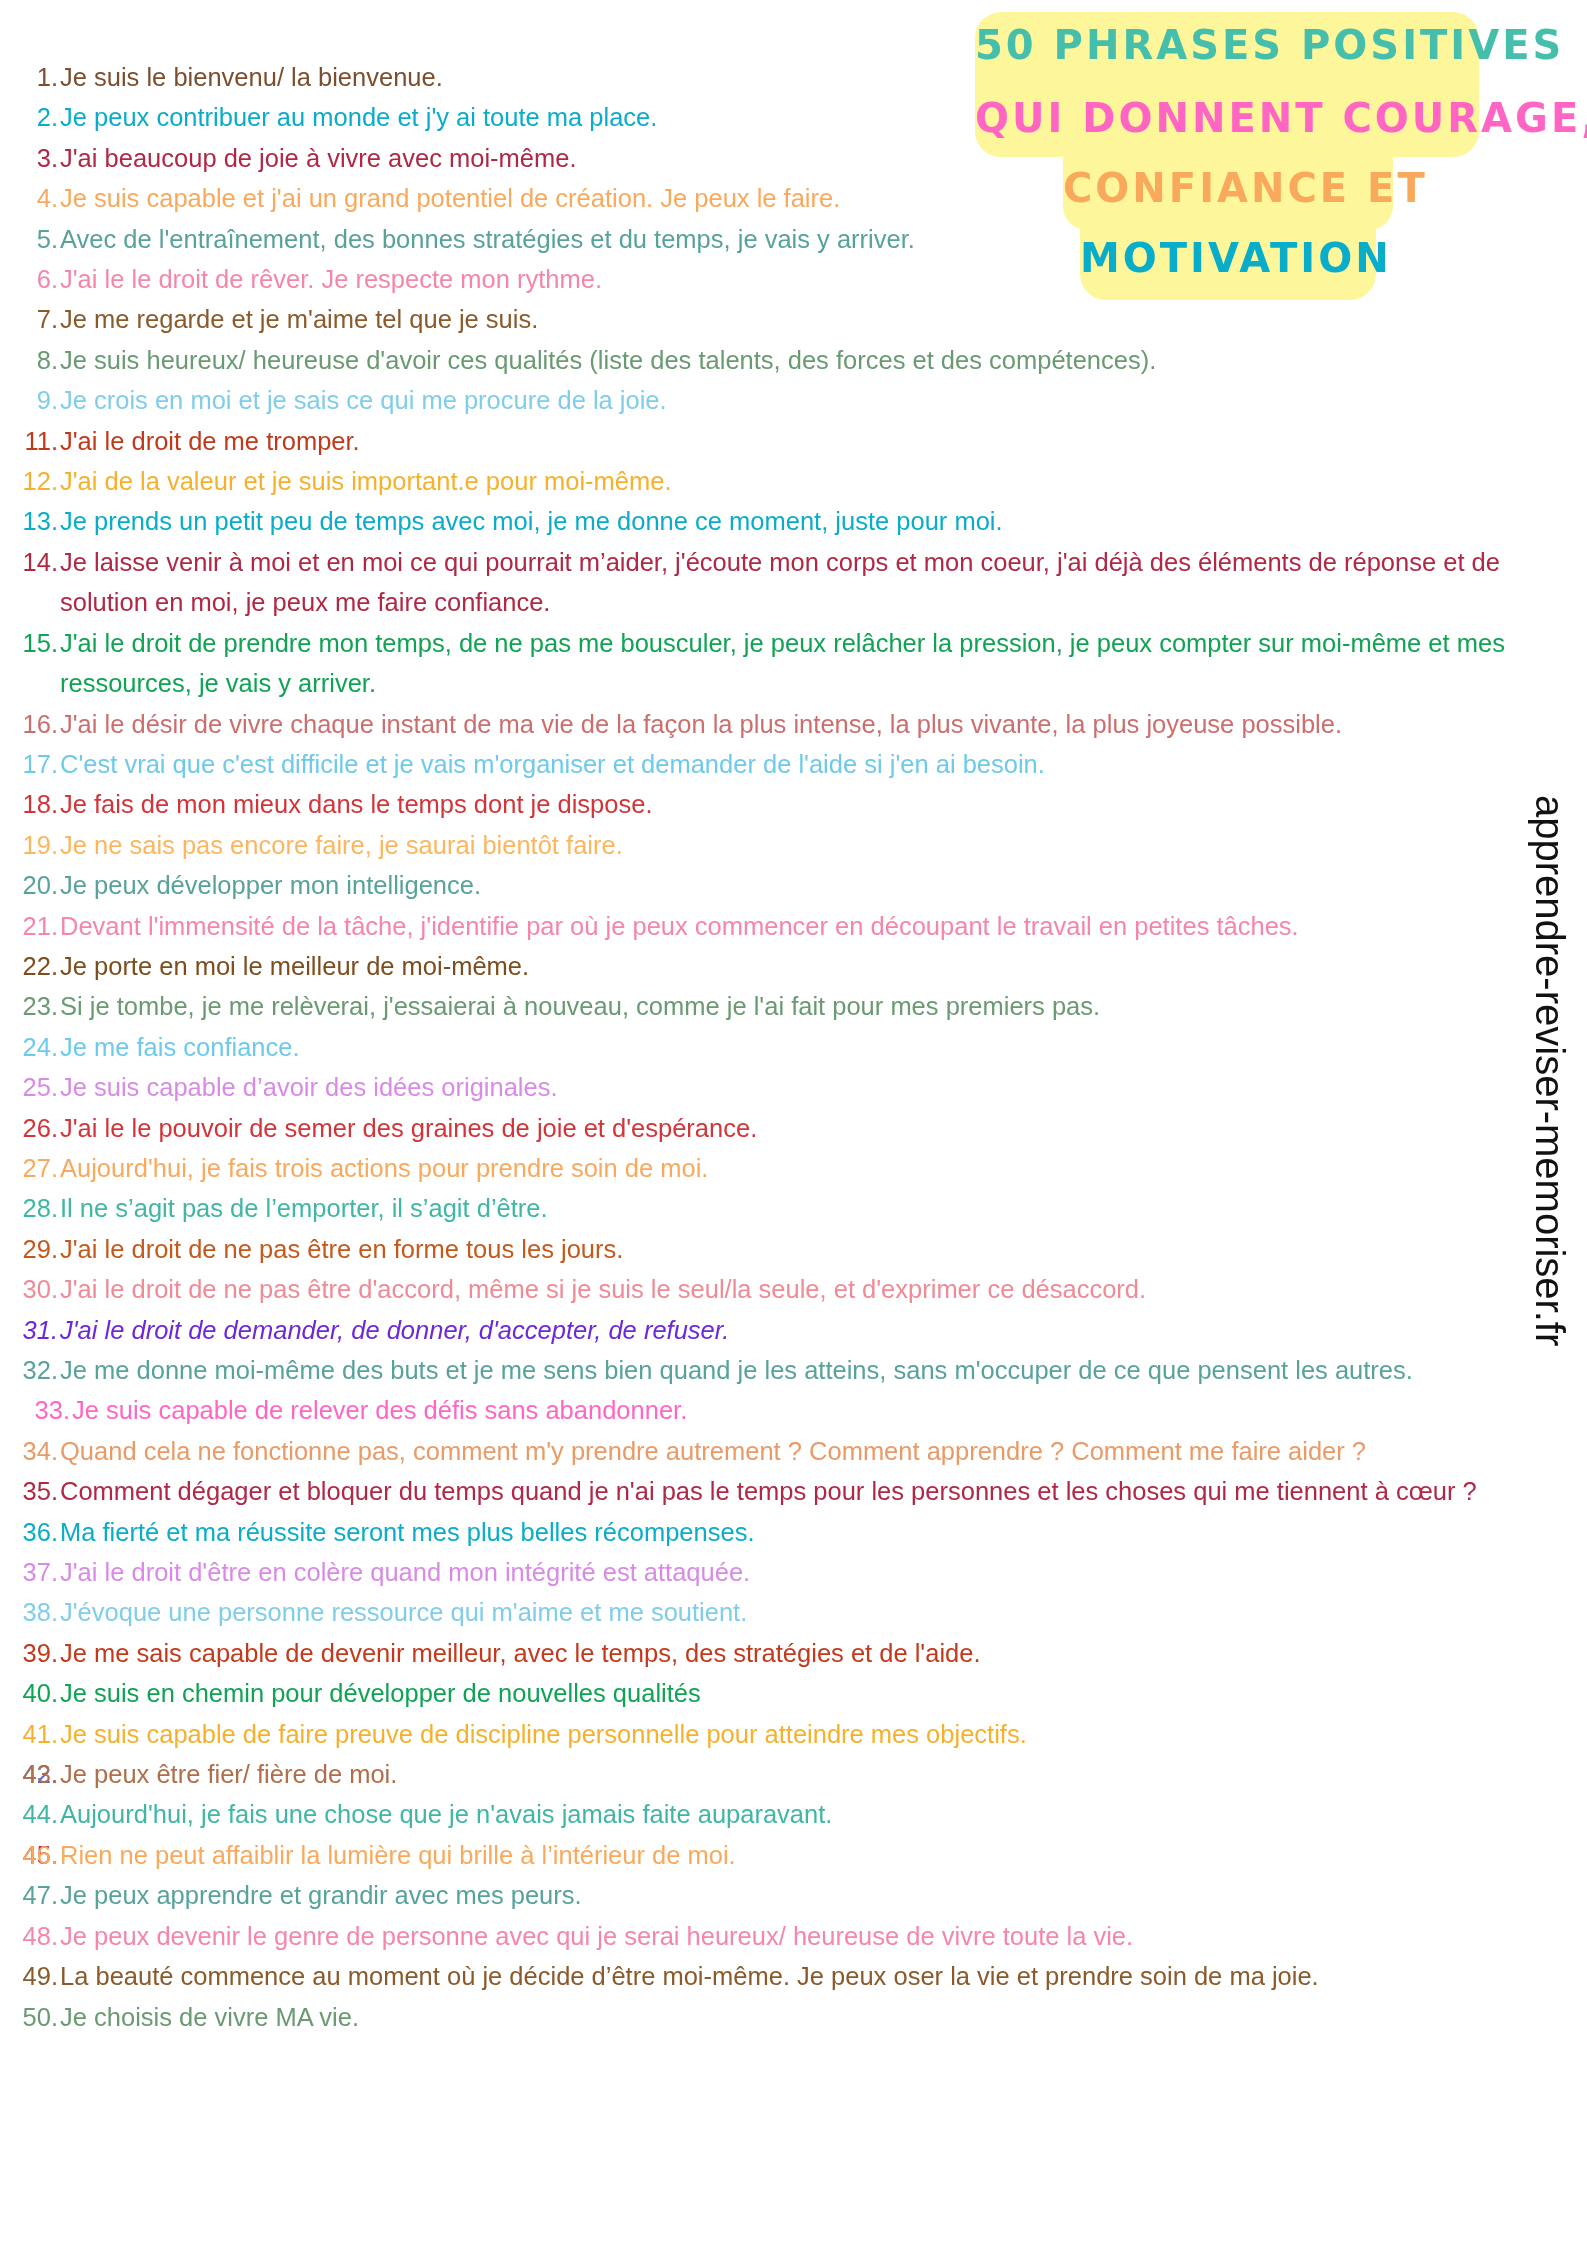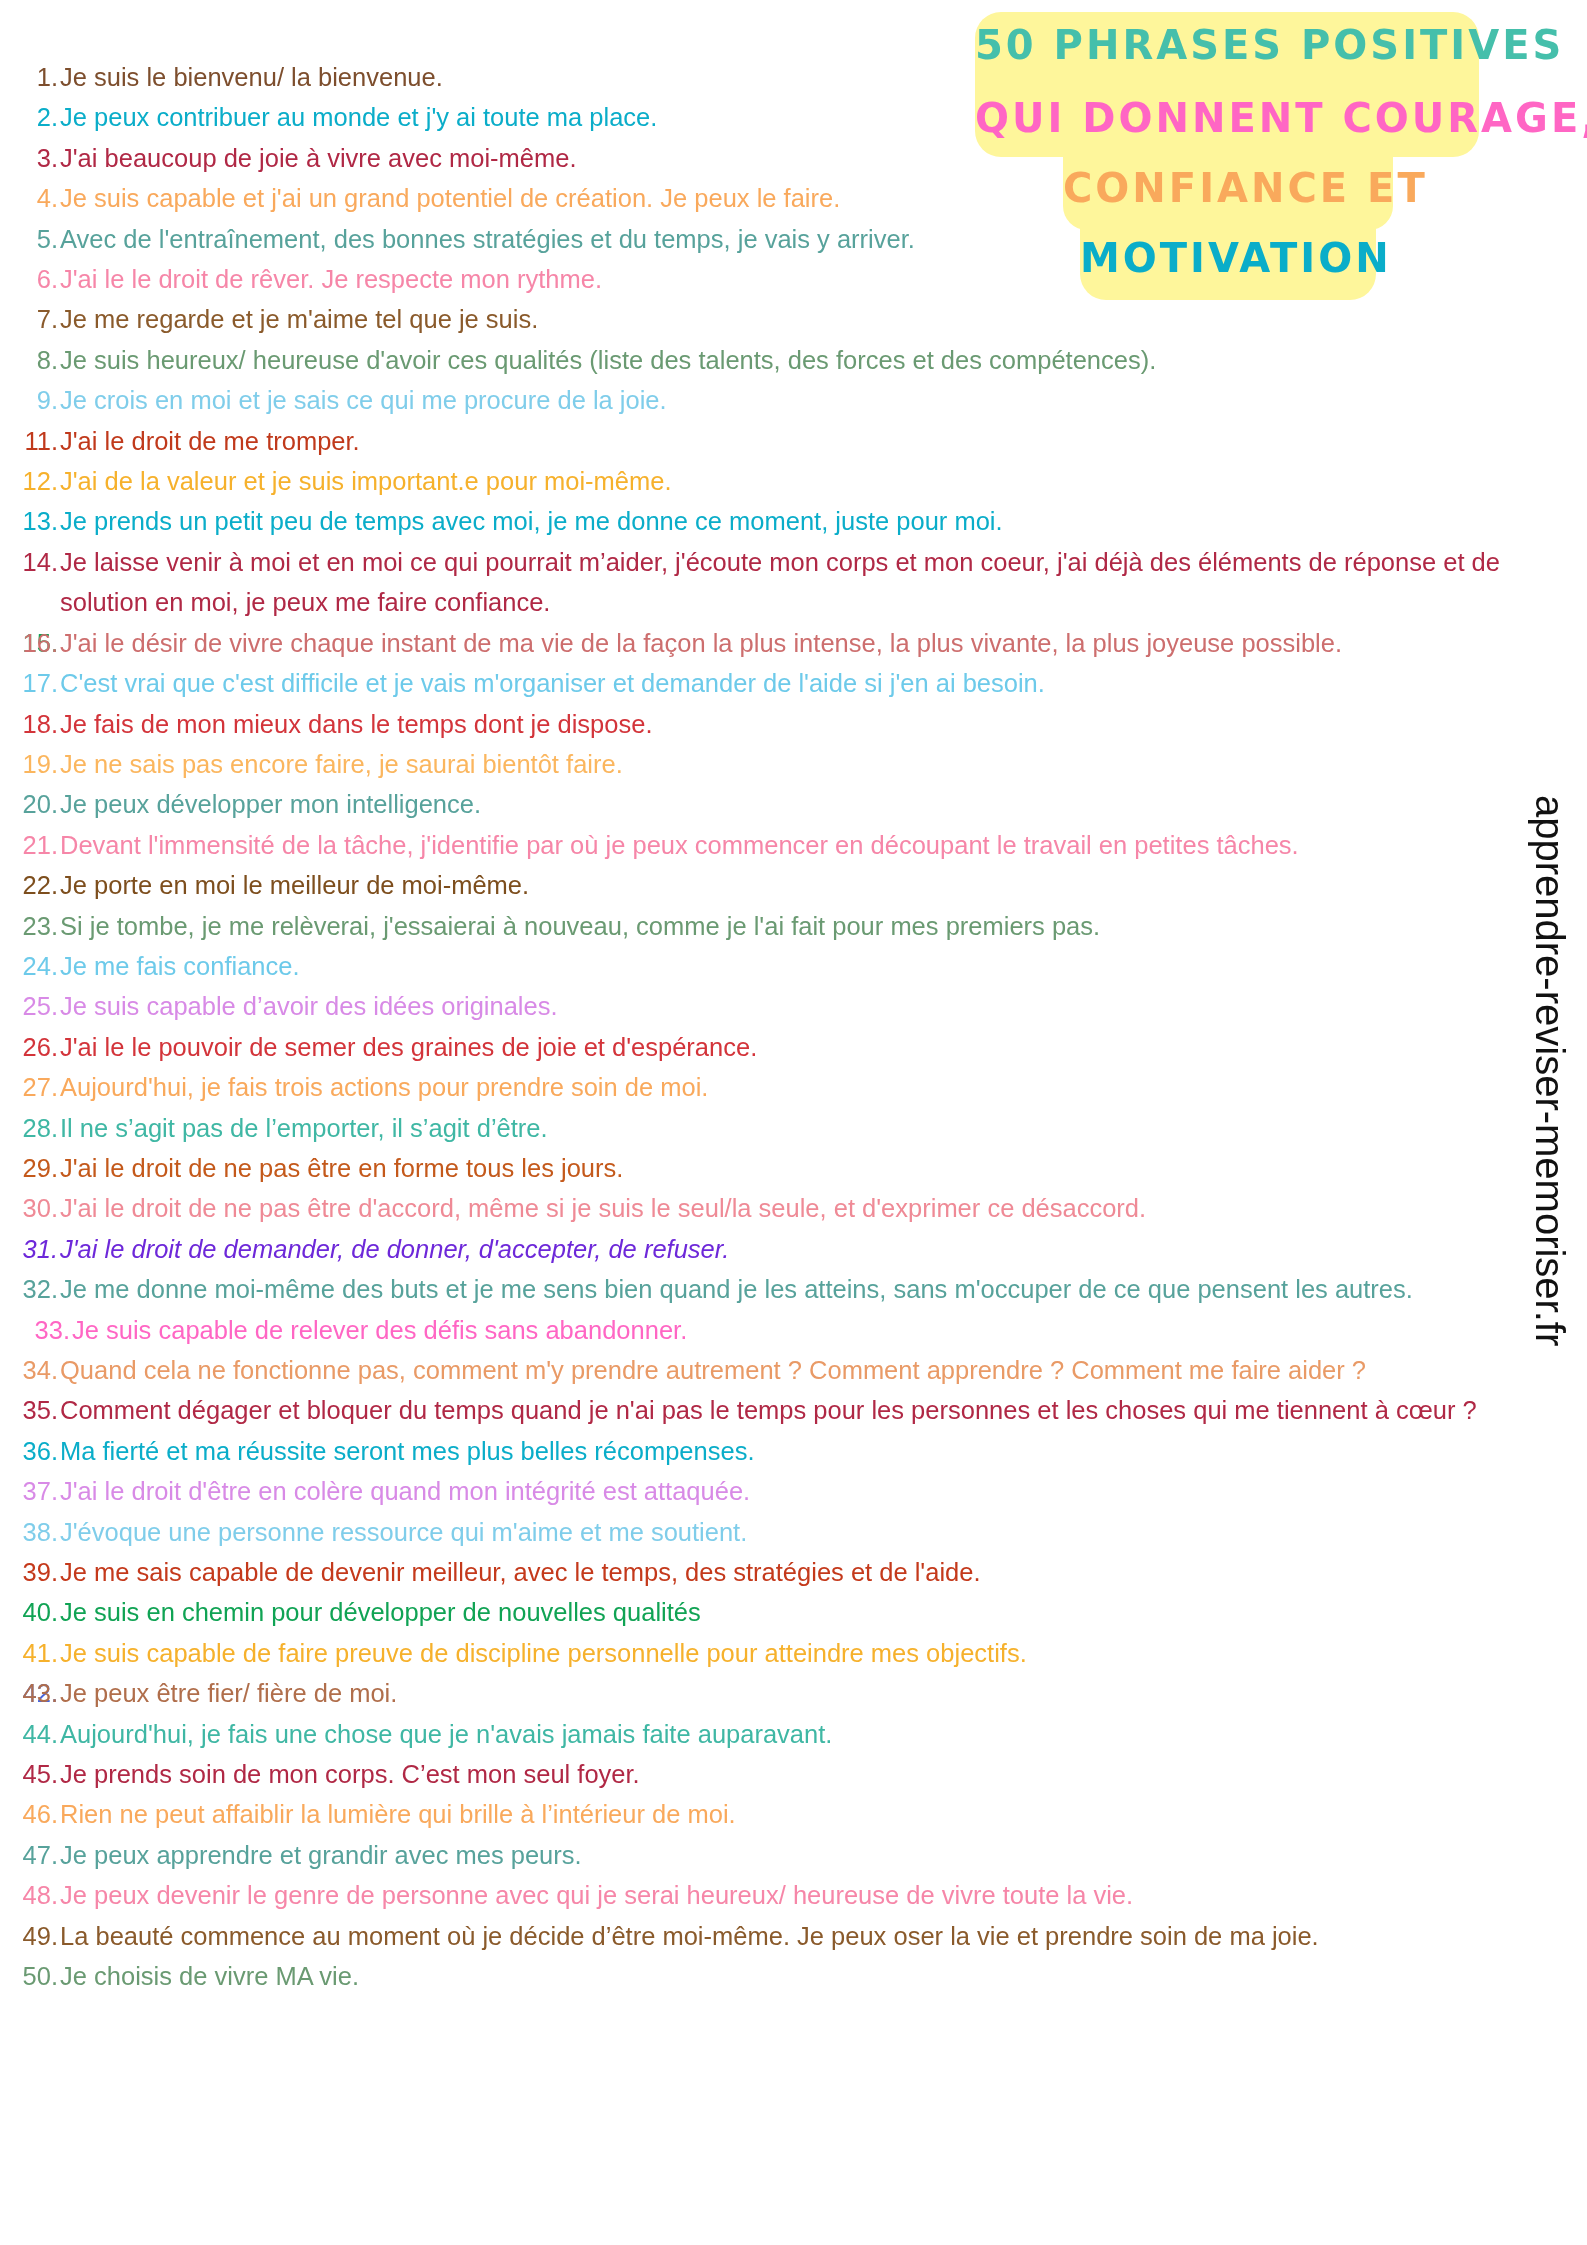--- a/index.html
+++ b/index.html
@@ -41,21 +41,21 @@
     <li class="item" style="color: rgb(249, 169, 92);"><span class="num">4.</span><span>Je suis capable et j'ai un grand potentiel de création. Je peux le faire.</span></li>
     <li class="item" style="color: rgb(87, 162, 155);"><span class="num">5.</span><span>Avec de l'entraînement, des bonnes stratégies et du temps, je vais y arriver.</span></li>
     <li class="item" style="color: rgb(246, 134, 168);"><span class="num">6.</span><span>J'ai le le droit de rêver. Je respecte mon rythme.</span></li>
     <li class="item" style="color: rgb(138, 90, 43);"><span class="num">7.</span><span>Je me regarde et je m'aime tel que je suis.</span></li>
     <li class="item" style="color: rgb(106, 154, 114);"><span class="num">8.</span><span>Je suis heureux/ heureuse d'avoir ces qualités (liste des talents, des forces et des compétences).</span></li>
     <li class="item" style="color: rgb(127, 205, 234);"><span class="num">9.</span><span>Je crois en moi et je sais ce qui me procure de la joie.</span></li>
     <li class="item" style="color: rgb(192, 57, 27);"><span class="num">11.</span><span>J'ai le droit de me tromper.</span></li>
     <li class="item" style="color: rgb(246, 177, 44);"><span class="num">12.</span><span>J'ai de la valeur et je suis important.e pour moi-même.</span></li>
     <li class="item" style="color: rgb(10, 173, 201);"><span class="num">13.</span><span>Je prends un petit peu de temps avec moi, je me donne ce moment, juste pour moi.</span></li>
     <li class="item" style="color: rgb(176, 40, 69);"><span class="num">14.</span><span>Je laisse venir à moi et en moi ce qui pourrait m’aider, j'écoute mon corps et mon coeur, j'ai déjà des éléments de réponse et de solution en moi, je peux me faire confiance.</span></li>
-    <li class="item" style="color: rgb(16, 163, 84);"><span class="num">15.</span></li>
+    <li class="item" style="color: rgb(16, 163, 84);"><span class="num">15.</span><span>J'ai le droit de prendre mon temps, de ne pas me bousculer, je peux relâcher la pression, je peux compter sur moi-même et mes ressources, je vais y arriver.</span></li>
     <li class="item" style="color: rgb(205, 110, 110);"><span class="num">16.</span><span>J'ai le désir de vivre chaque instant de ma vie de la façon la plus intense, la plus vivante, la plus joyeuse possible.</span></li>
     <li class="item" style="color: rgb(109, 202, 234);"><span class="num">17.</span><span>C'est vrai que c'est difficile et je vais m'organiser et demander de l'aide si j'en ai besoin.</span></li>
     <li class="item" style="color: rgb(211, 52, 58);"><span class="num">18.</span><span>Je fais de mon mieux dans le temps dont je dispose.</span></li>
     <li class="item" style="color: rgb(251, 182, 94);"><span class="num">19.</span><span>Je ne sais pas encore faire, je saurai bientôt faire.</span></li>
     <li class="item" style="color: rgb(87, 162, 155);"><span class="num">20.</span><span>Je peux développer mon intelligence.</span></li>
     <li class="item" style="color: rgb(246, 134, 168);"><span class="num">21.</span><span>Devant l'immensité de la tâche, j'identifie par où je peux commencer en découpant le travail en petites tâches.</span></li>
     <li class="item" style="color: rgb(125, 78, 29);"><span class="num">22.</span><span>Je porte en moi le meilleur de moi-même.</span></li>
     <li class="item" style="color: rgb(106, 154, 114);"><span class="num">23.</span><span>Si je tombe, je me relèverai, j'essaierai à nouveau, comme je l'ai fait pour mes premiers pas.</span></li>
     <li class="item" style="color: rgb(109, 202, 234);"><span class="num">24.</span><span>Je me fais confiance.</span></li>
     <li class="item" style="color: rgb(216, 138, 230);"><span class="num">25.</span><span>Je suis capable d’avoir des idées originales.</span></li>
@@ -71,19 +71,19 @@
     <li class="item" style="color: rgb(176, 40, 69);"><span class="num">35.</span><span>Comment dégager et bloquer du temps quand je n'ai pas le temps pour les personnes et les choses qui me tiennent à cœur ?</span></li>
     <li class="item" style="color: rgb(10, 173, 201);"><span class="num">36.</span><span>Ma fierté et ma réussite seront mes plus belles récompenses.</span></li>
     <li class="item" style="color: rgb(216, 138, 230);"><span class="num">37.</span><span>J'ai le droit d'être en colère quand mon intégrité est attaquée.</span></li>
     <li class="item" style="color: rgb(127, 205, 234);"><span class="num">38.</span><span>J'évoque une personne ressource qui m'aime et me soutient.</span></li>
     <li class="item" style="color: rgb(196, 57, 27);"><span class="num">39.</span><span>Je me sais capable de devenir meilleur, avec le temps, des stratégies et de l'aide.</span></li>
     <li class="item" style="color: rgb(16, 163, 84);"><span class="num">40.</span><span>Je suis en chemin pour développer de nouvelles qualités</span></li>
     <li class="item" style="color: rgb(246, 177, 44);"><span class="num">41.</span><span>Je suis capable de faire preuve de discipline personnelle pour atteindre mes objectifs.</span></li>
     <li class="item" style="color: rgb(71, 102, 224);"><span class="num">42.</span></li>
     <li class="item" style="color: rgb(176, 110, 75);"><span class="num">43.</span><span>Je peux être fier/ fière de moi.</span></li>
     <li class="item" style="color: rgb(63, 183, 164);"><span class="num">44.</span><span>Aujourd'hui, je fais une chose que je n'avais jamais faite auparavant.</span></li>
-    <li class="item" style="color: rgb(176, 40, 69);"><span class="num">45.</span><span>Je prends soin de mon corps. C’est mon seul foyer.</span></li>
+    <li class="item" style="color: rgb(176, 40, 69);"><span class="num">45.</span></li>
     <li class="item" style="color: rgb(249, 169, 92);"><span class="num">46.</span><span>Rien ne peut affaiblir la lumière qui brille à l’intérieur de moi.</span></li>
     <li class="item" style="color: rgb(87, 162, 155);"><span class="num">47.</span><span>Je peux apprendre et grandir avec mes peurs.</span></li>
     <li class="item" style="color: rgb(246, 134, 168);"><span class="num">48.</span><span>Je peux devenir le genre de personne avec qui je serai heureux/ heureuse de vivre toute la vie.</span></li>
     <li class="item" style="color: rgb(138, 90, 43);"><span class="num">49.</span><span>La beauté commence au moment où je décide d’être moi-même. Je peux oser la vie et prendre soin de ma joie.</span></li>
     <li class="item" style="color: rgb(106, 154, 114);"><span class="num">50.</span><span>Je choisis de vivre MA vie.</span></li>
   </ol>
 
 </body></html>

